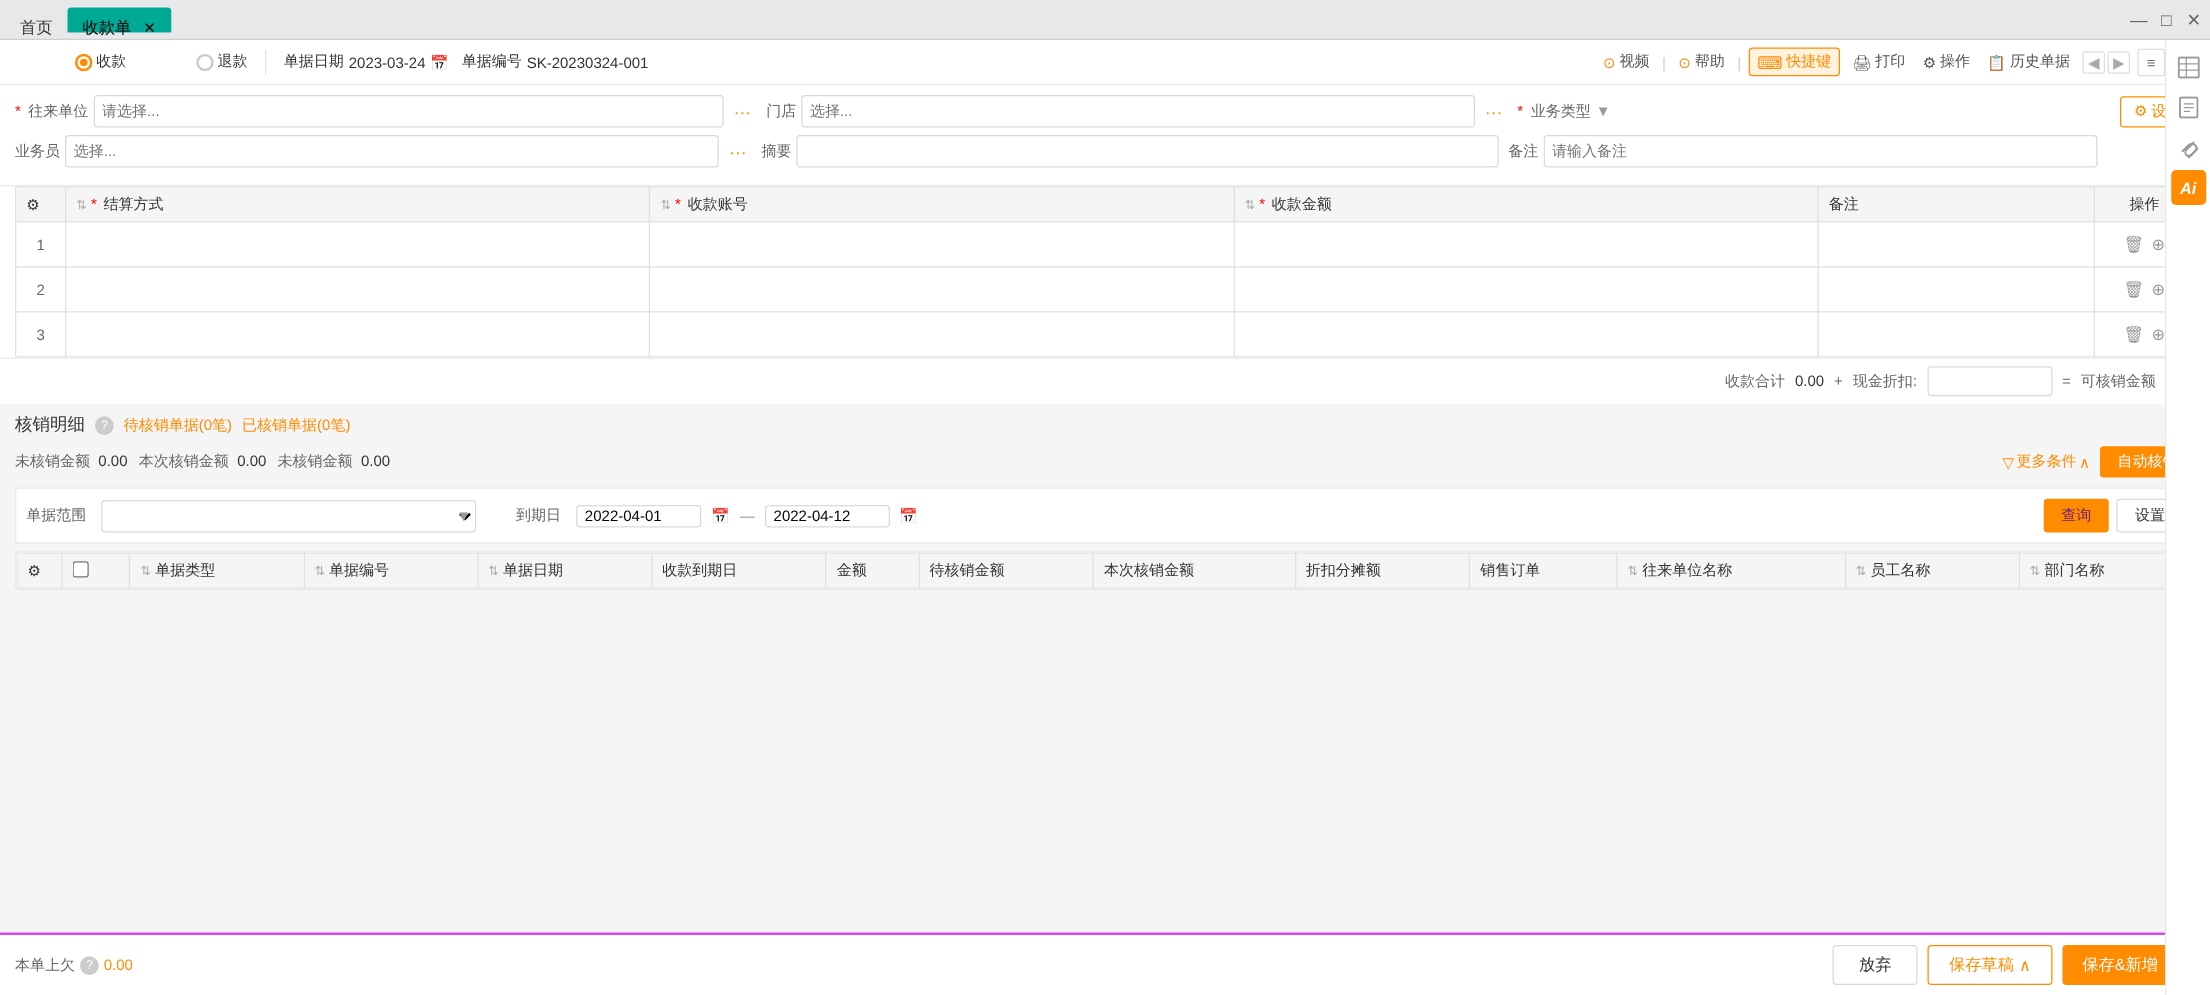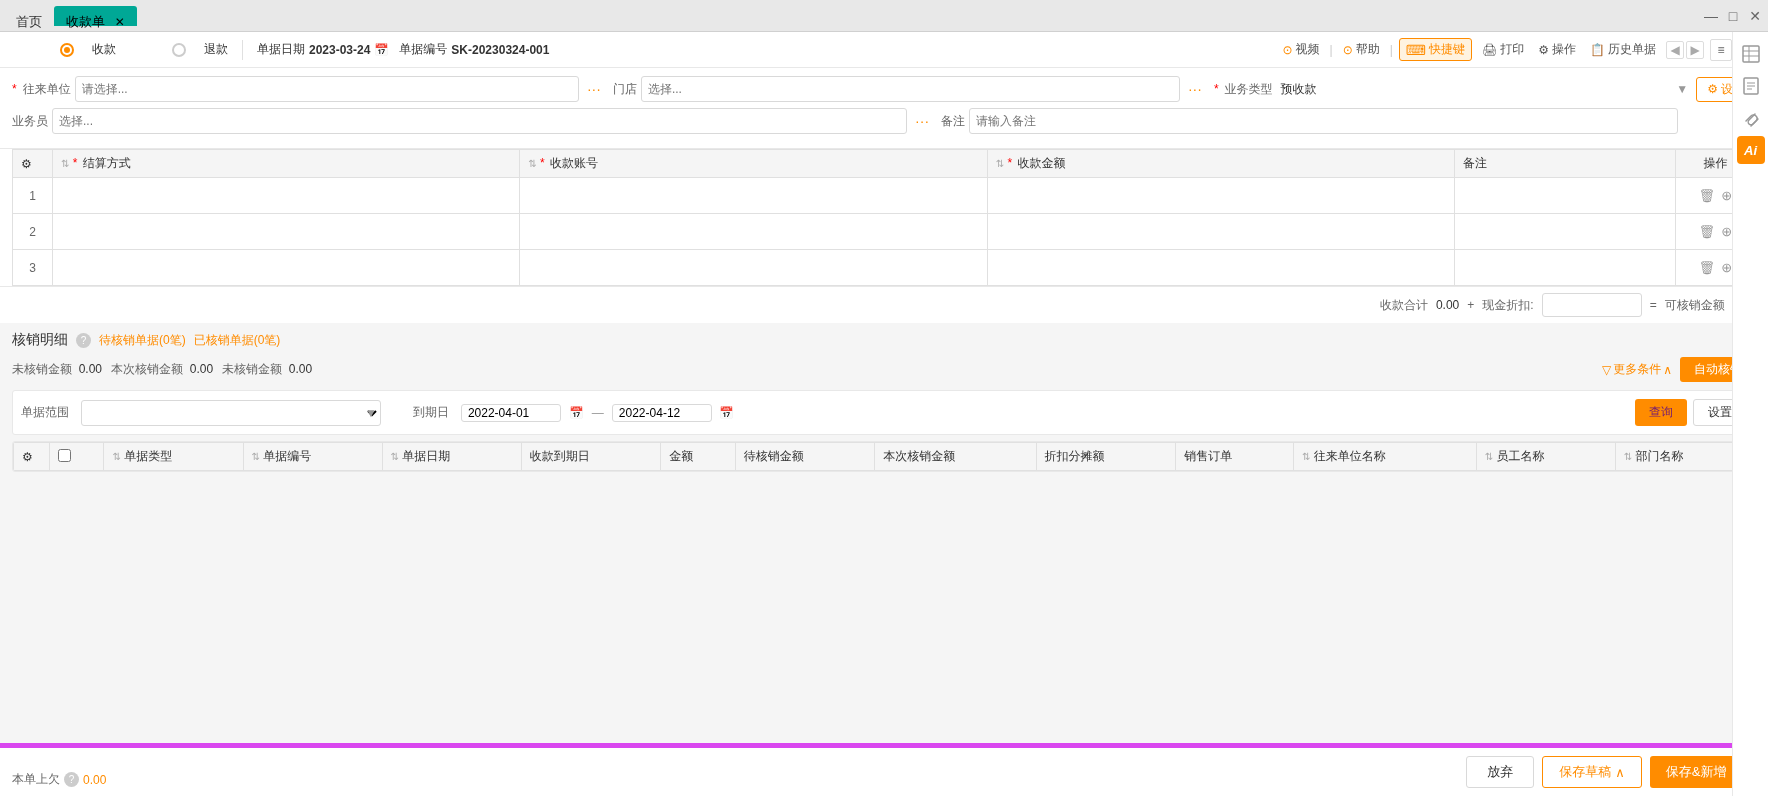--- a/index.html
+++ b/index.html
@@ -12,28 +12,28 @@
     .tab-close { margin-left: 6px; font-size: 12px; cursor: pointer; }
     .tab-bar-right { margin-left: auto; display: flex; gap: 4px; }
     .win-btn { width: 18px; height: 18px; display: flex; align-items: center; justify-content: center; cursor: pointer; font-size: 14px; color: #666; }
 
     
     .main-wrap { background: #fff; height: calc(796px - 32px); display: flex; flex-direction: column; overflow: hidden; }
 
     
     .top-toolbar { display: flex; align-items: center; padding: 6px 12px; border-bottom: 1px solid #e8e8e8; background: #fff; gap: 10px; }
     .radio-group { display: flex; gap: 8px; align-items: center; }
-    .radio-item { display: flex; align-items: center; gap: 18px; cursor: pointer; padding-left: 48px; }
+    .radio-item { display: flex; align-items: center; gap: 3px; cursor: pointer; padding-left: 48px; }
     .radio-dot { width: 14px; height: 14px; border-radius: 50%; border: 2px solid #ccc; display: flex; align-items: center; justify-content: center; }
     .radio-dot.active { border-color: #ff8c00; }
     .radio-dot.active::after { content: ''; width: 6px; height: 6px; border-radius: 50%; background: #ff8c00; }
     .divider-v { width: 1px; height: 20px; background: #e0e0e0; margin: 0 4px; }
     .date-field { display: flex; align-items: center; gap: 4px; }
     .date-label { color: #333; }
-    .date-val { color: #333; font-weight: 700; }
+    .date-val { color: #333; font-weight: 400; }
     .cal-icon { color: #ff8c00; cursor: pointer; }
     .toolbar-right { margin-left: auto; display: flex; align-items: center; gap: 6px; }
     .toolbar-btn { display: flex; align-items: center; gap: 3px; cursor: pointer; color: #555; font-size: 12px; padding: 2px 4px; }
     .toolbar-btn .icon { color: #ff8c00; }
     .toolbar-btn-active { background: #fff3e0; border: 1px solid #ff8c00; border-radius: 3px; color: #ff8c00; padding: 2px 6px; }
     .nav-arrows { display: flex; gap: 2px; }
     .nav-arrow { width: 18px; height: 18px; display: flex; align-items: center; justify-content: center; cursor: pointer; color: #aaa; border: 1px solid #ddd; border-radius: 2px; }
     .layout-btns { display: flex; gap: 2px; }
     .layout-btn { width: 22px; height: 22px; display: flex; align-items: center; justify-content: center; cursor: pointer; border: 1px solid #ddd; border-radius: 2px; color: #666; }
     .layout-btn.active { background: #ff8c00; color: #fff; border-color: #ff8c00; }
@@ -87,21 +87,21 @@
     .query-btn { padding: 4px 14px; background: #ff8c00; color: #701a75; border: none; border-radius: 3px; cursor: pointer; font-size: 12px; }
     .settings-btn2 { padding: 4px 14px; background: #fff; color: #333; border: 1px solid #d9d9d9; border-radius: 3px; cursor: pointer; font-size: 12px; }
     .filter-select { height: 26px; border: 1px solid #d9d9d9; border-radius: 3px; padding: 0 6px; font-size: 12px; background: #fff; flex: 1; max-width: 300px; }
 
     
     .bottom-table { width: 100%; border-collapse: collapse; font-size: 12px; background: #fff; }
     .bottom-table th { background: #f5f5f5; border: 1px solid #e0e0e0; padding: 5px 8px; text-align: left; font-weight: normal; color: #333; white-space: nowrap; }
     .checkbox-th { width: 36px; text-align: center; }
 
     
-    .footer { display: flex; align-items: flex-end; padding: 8px 12px; border-top: 5px solid #d946ef; background: #fff; }
+    .footer { display: flex; align-items: center; padding: 8px 12px; border-top: 2px solid #d946ef; background: #fff; }
     .footer-info { display: flex; align-items: center; gap: 4px; color: #666; }
     .footer-val { color: #ff8c00; font-weight: 500; }
     .footer-btns { margin-left: auto; display: flex; gap: 8px; }
     .btn-discard { padding: 6px 20px; background: #fff; border: 1px solid #d9d9d9; border-radius: 3px; cursor: pointer; color: #333; font-size: 13px; }
     .btn-save-draft { padding: 6px 16px; background: #fff; border: 1px solid #ff8c00; border-radius: 3px; cursor: pointer; color: #ff8c00; font-size: 13px; display: flex; align-items: center; gap: 4px; }
     .btn-save-new { padding: 6px 16px; background: #ff8c00; border: none; border-radius: 3px; cursor: pointer; color: #fff; font-size: 13px; display: flex; align-items: center; gap: 4px; }
 
     
     .right-panel { position: fixed; right: 0; top: 32px; width: 36px; display: flex; flex-direction: column; align-items: center; gap: 4px; padding: 8px 4px; background: #fff; border-left: 1px solid #e8e8e8; height: calc(796px - 32px); }
     .panel-icon { width: 28px; height: 28px; display: flex; align-items: center; justify-content: center; cursor: pointer; border-radius: 3px; color: #666; }
@@ -196,36 +196,39 @@
 
       <div class="field-group" style="flex: 2.5">
         <span class="field-label">门店</span>
         <input class="field-input" type="text" placeholder="选择..." style="">
         <span class="more-btn">···</span>
       </div>
 
       <div class="field-group" style="flex: 2">
         <span class="required">*</span>
         <span class="field-label">业务类型</span>
-        <span class="business-val" style="flex:1; margin-left:4px">预收款</span>
         <span class="chevron-down">▼</span>
       </div>
       <div class="settings-btn">
         <span>⚙</span>
         <span>设置</span>
       </div>
     </div>
     <div class="form-row">
 
       <div class="field-group" style="flex: 2.5">
         <span class="field-label">业务员</span>
         <input class="field-input" type="text" placeholder="选择..." style="">
         <span class="more-btn">···</span>
       </div>
 
+      <div class="field-group" style="flex: 2.5">
+        <span class="field-label">摘要</span>
+        <input class="field-input" type="text" style="">
+      </div>
 
       <div class="field-group" style="flex: 2">
         <span class="field-label">备注</span>
         <input class="field-input" type="text" placeholder="请输入备注" style="">
       </div>
       <div style="width:70px"></div>
     </div>
   </div>
 
   <div class="table-wrap">

